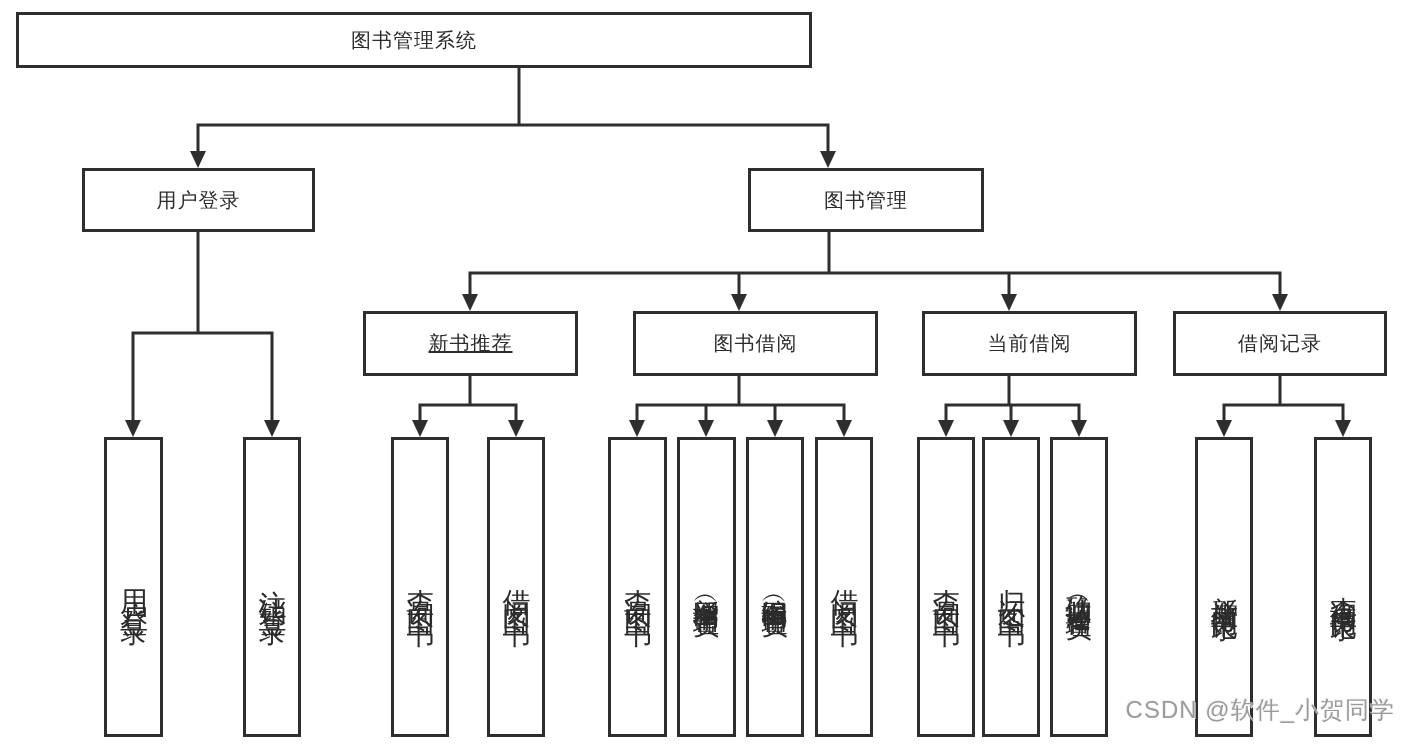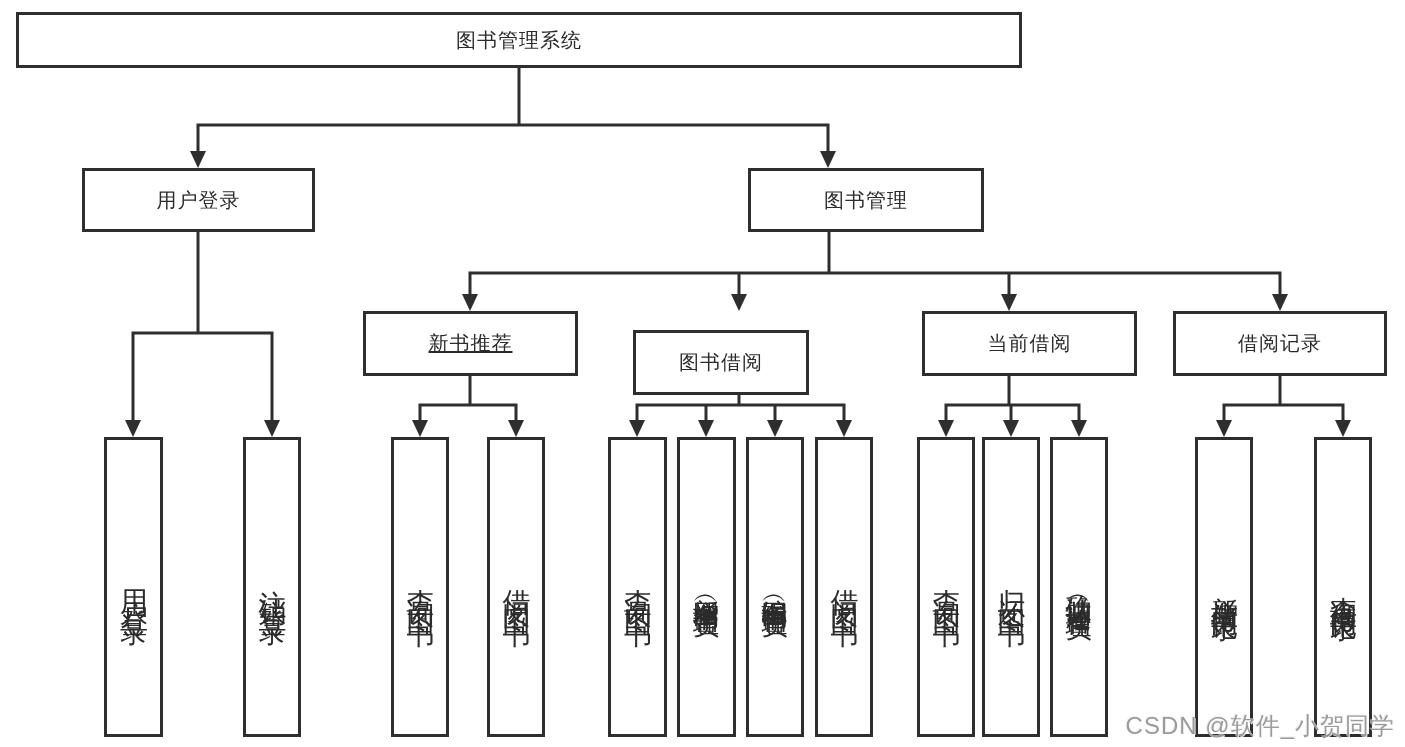--- a/index.html
+++ b/index.html
@@ -27,21 +27,21 @@
     text-orientation:mixed;
     white-space:nowrap;
     line-height:1;
   }
   .v4{font-size:28px;letter-spacing:10px;}
   .v6{font-size:27px;letter-spacing:4px;}
   .v9{font-size:26px;letter-spacing:3px;}
   .v10{font-size:26px;letter-spacing:2px;}
   #watermark{
     position:absolute;
-    right:10px;bottom:5px;
+    right:10px;bottom:21px;
     font-size:24px;
     color:#9b9b9b;
     letter-spacing:1px;
     z-index:3;
     text-shadow:1px 1px 0 rgba(255,255,255,0.85), -1px -1px 0 rgba(230,230,230,0.6);
     white-space:nowrap;
   }
 </style>
 </head>
 <body>
@@ -99,35 +99,35 @@
       <polygon points="767,420 783,420 775,437"></polygon>
       <polygon points="836,420 852,420 844,437"></polygon>
       <polygon points="938,420 954,420 946,437"></polygon>
       <polygon points="1003,420 1019,420 1011,437"></polygon>
       <polygon points="1071,420 1087,420 1079,437"></polygon>
       <polygon points="1216,420 1232,420 1224,437"></polygon>
       <polygon points="1335,420 1351,420 1343,437"></polygon>
     </g>
   </svg>
 
-  <div class="box" style="left:16px;top:12px;width:1006px;height:56px;justify-content:center;">
+  <div class="box" style="left:16px;top:12px;width:796px;height:56px;justify-content:center;">
     <span class="root-label">图书管理系统</span>
   </div>
 
   <div class="box" style="left:82px;top:168px;width:233px;height:64px;">
     <span class="hlabel">用户登录</span>
   </div>
   <div class="box" style="left:748px;top:168px;width:236px;height:64px;">
     <span class="hlabel">图书管理</span>
   </div>
 
   <div class="box" style="left:363px;top:311px;width:215px;height:65px;text-decoration:underline;">
     <span class="hlabel">新书推荐</span>
   </div>
-  <div class="box" style="left:633px;top:330px;width:176px;height:65px;">
+  <div class="box" style="left:633px;top:311px;width:245px;height:65px;">
     <span class="hlabel">图书借阅</span>
   </div>
   <div class="box" style="left:902px;top:311px;width:215px;height:65px;margin-left:20px;">
     <span class="hlabel">当前借阅</span>
   </div>
   <div class="box" style="left:1173px;top:311px;width:214px;height:65px;">
     <span class="hlabel">借阅记录</span>
   </div>
 
   <div class="box vbox" style="left:104px;top:437px;width:59px;height:300px;">

